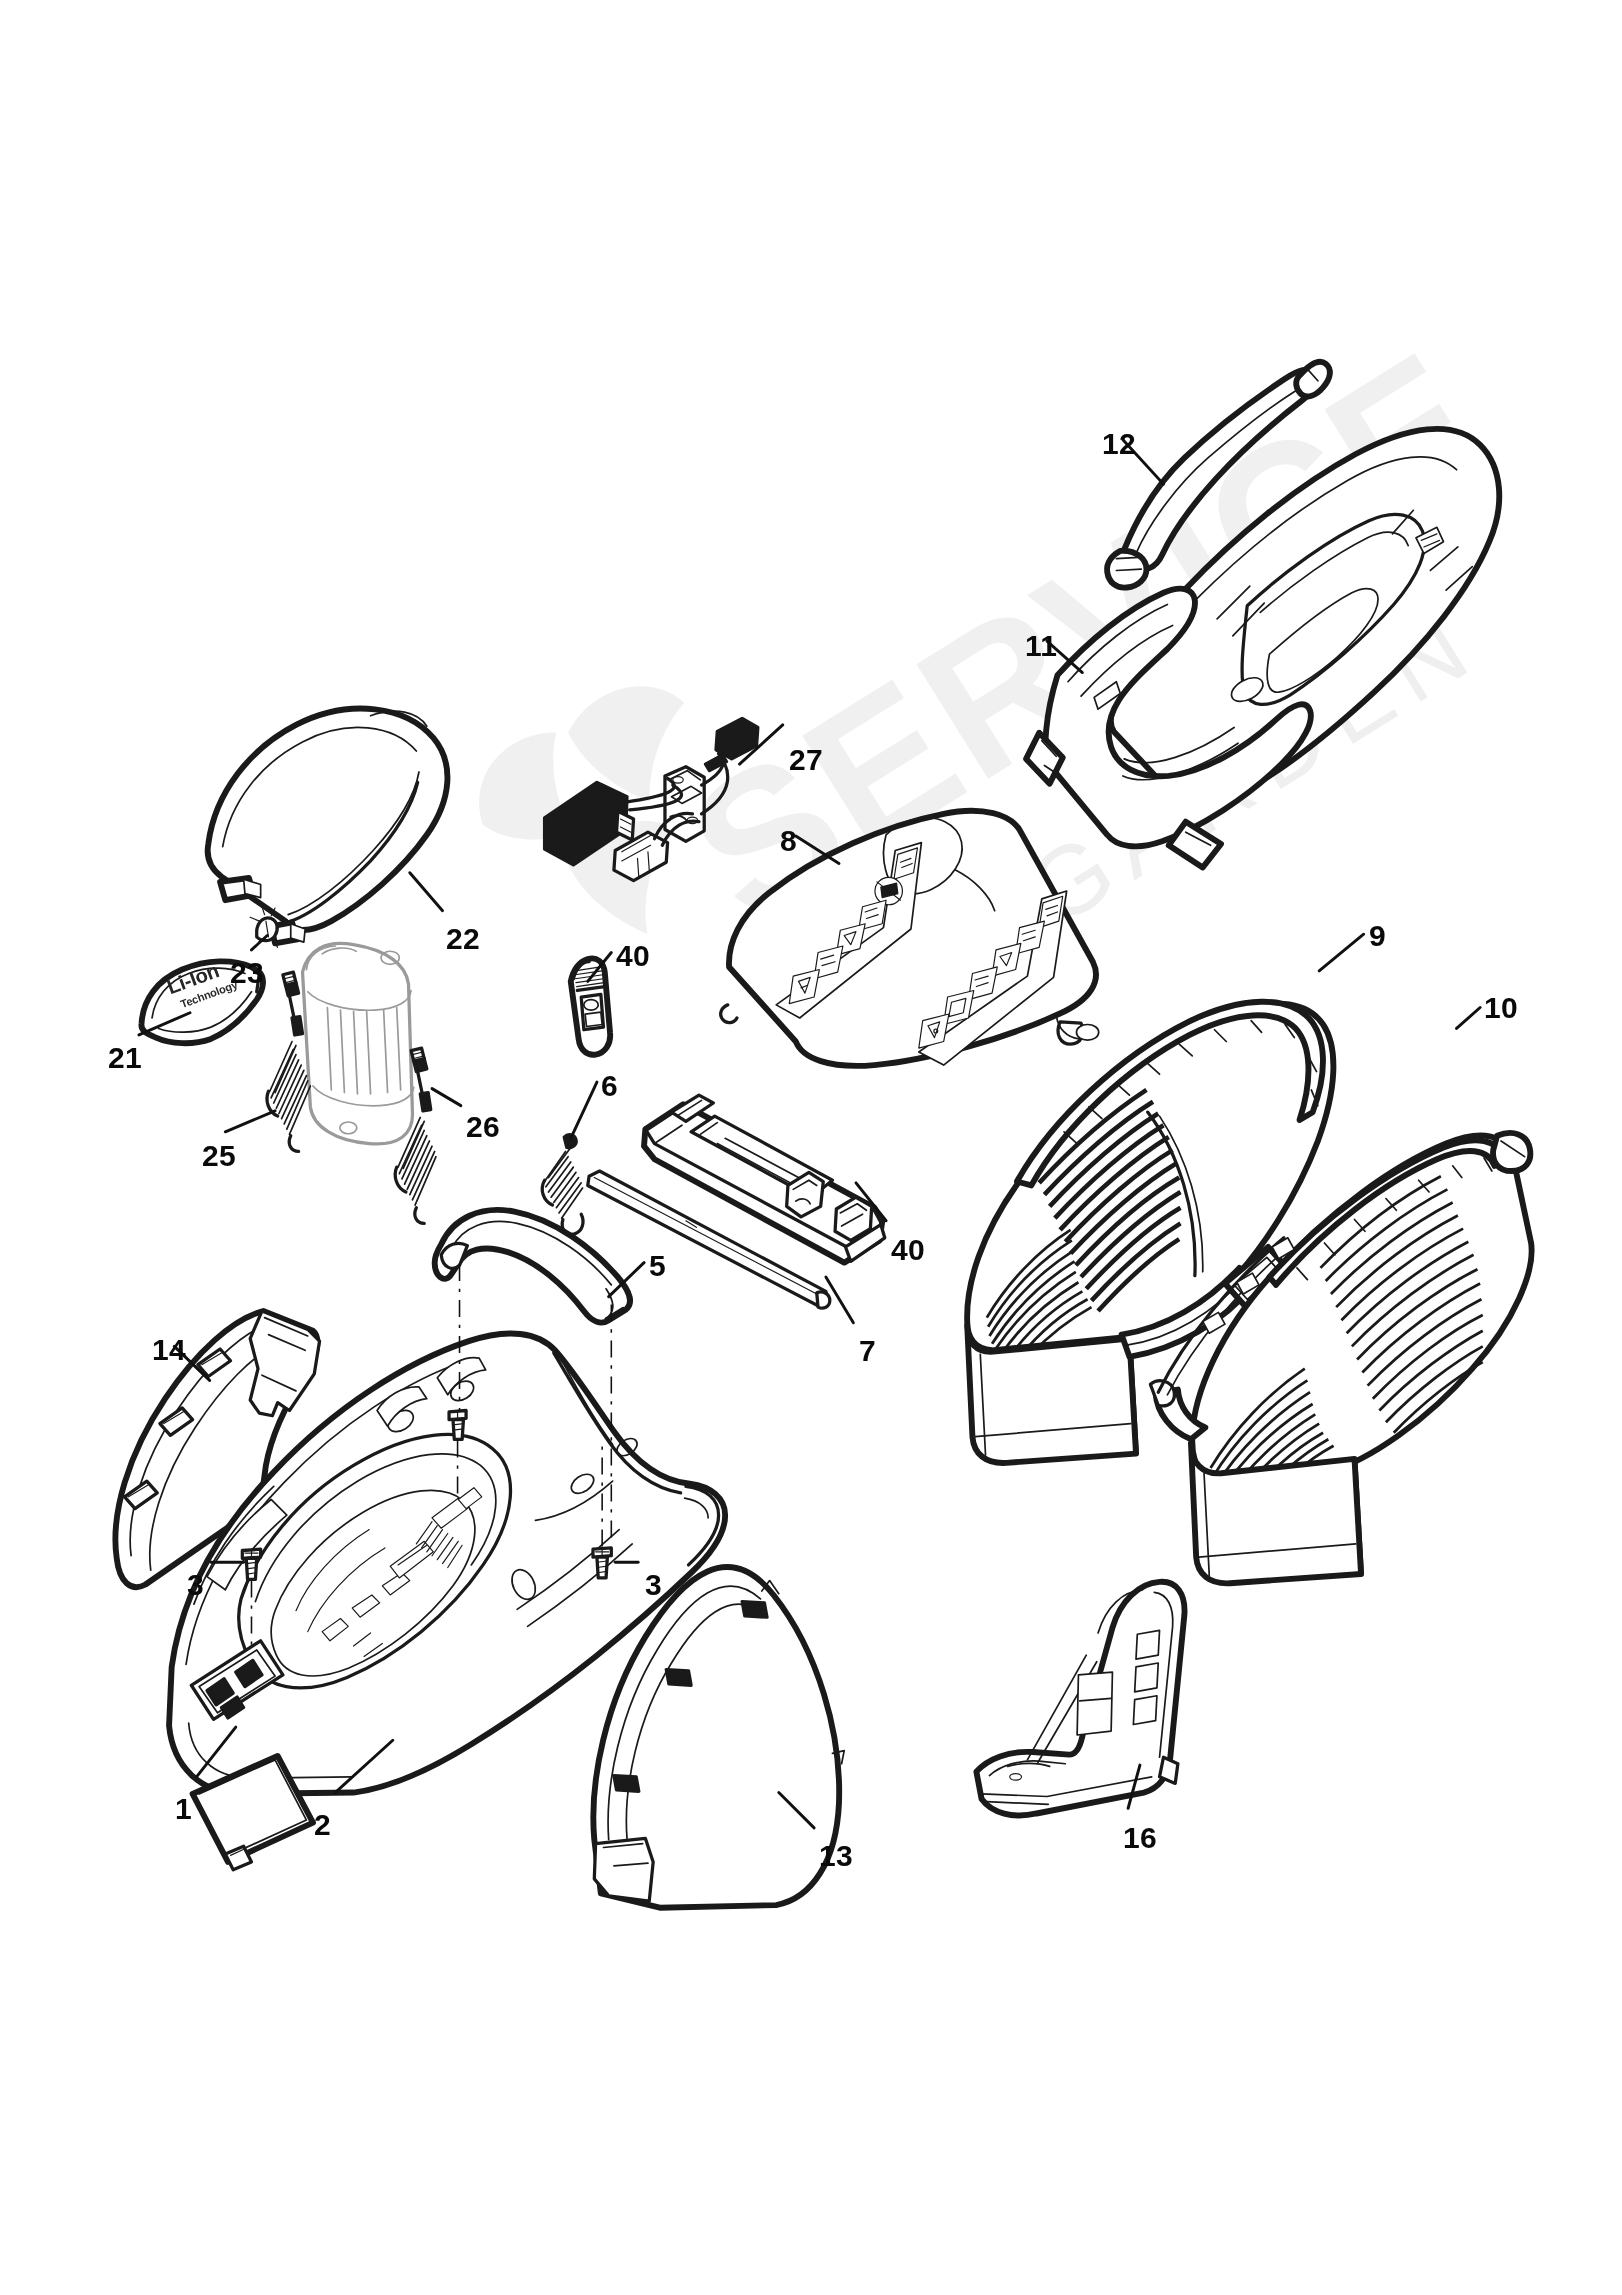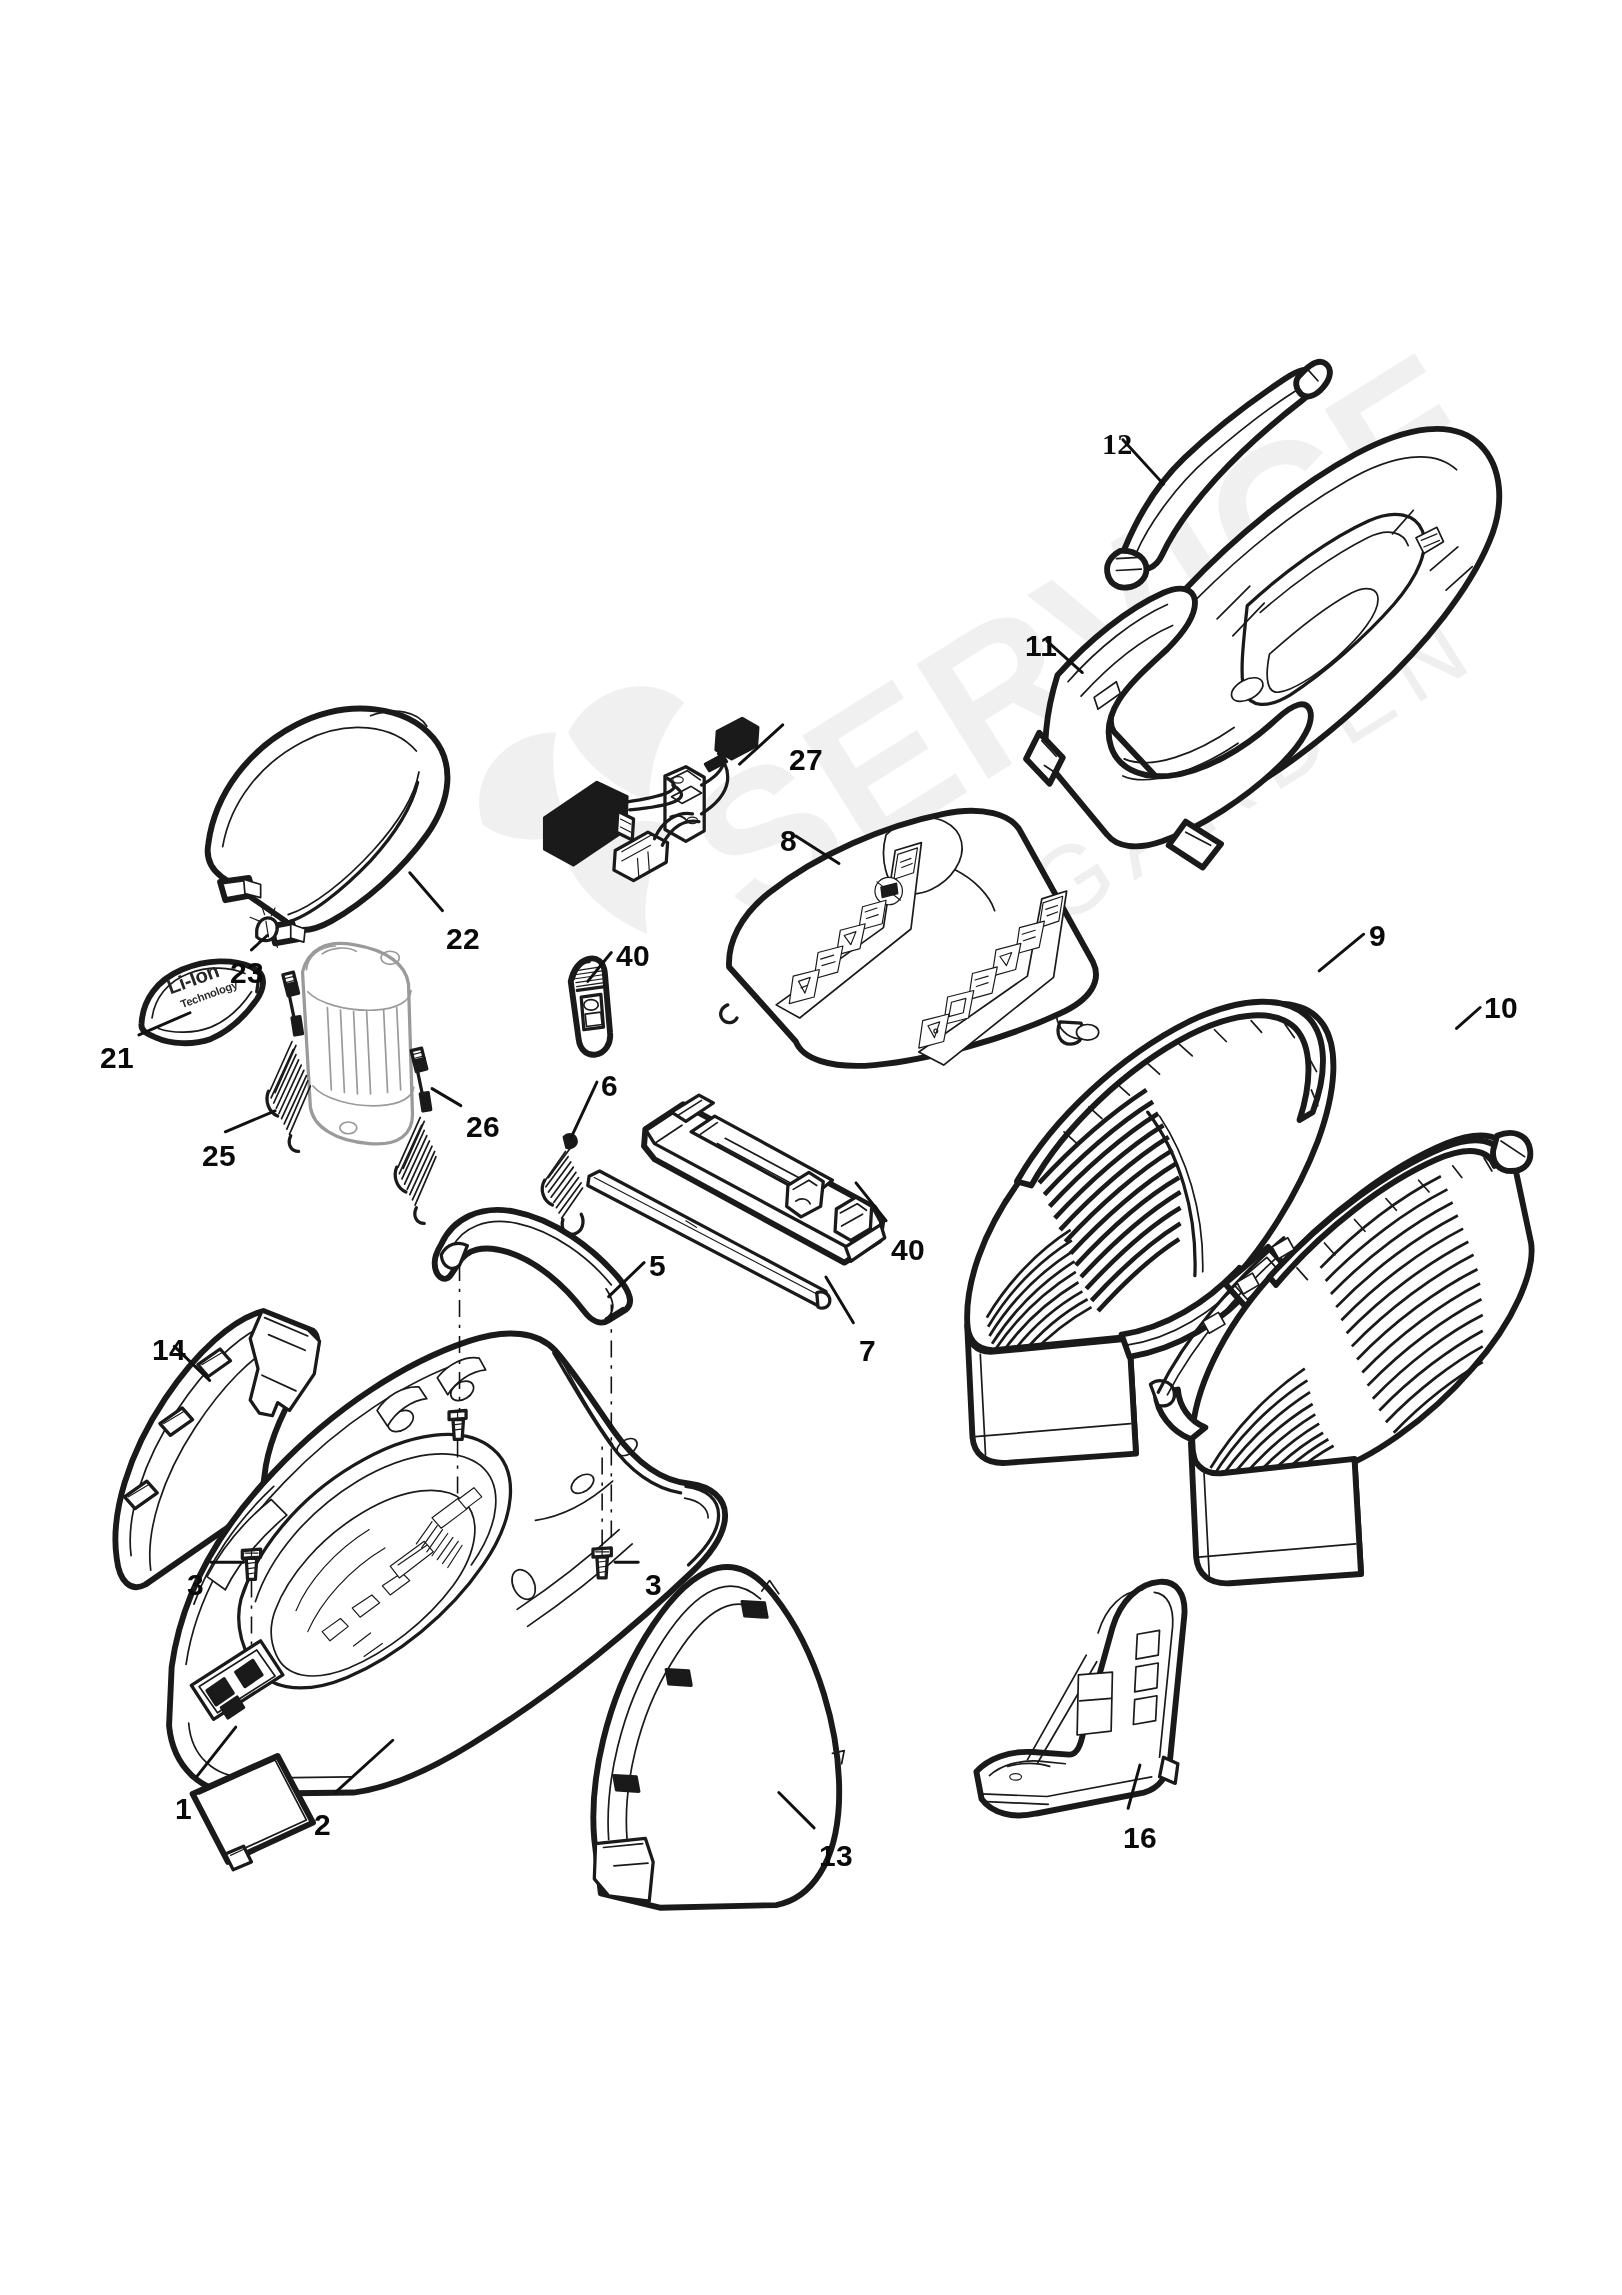--- a/index.html
+++ b/index.html
@@ -825,26 +825,26 @@
       <div class="callout" style="left: 314px; top: 1810px;">2</div>
       <div class="callout" style="left: 187px; top: 1570px;">3</div>
       <div class="callout" style="left: 645px; top: 1570px;">3</div>
       <div class="callout" style="left: 649px; top: 1251px;">5</div>
       <div class="callout" style="left: 601px; top: 1071px;">6</div>
       <div class="callout" style="left: 859px; top: 1336px;">7</div>
       <div class="callout" style="left: 780px; top: 826px;">8</div>
       <div class="callout" style="left: 1369px; top: 921px;">9</div>
       <div class="callout" style="left: 1484px; top: 993px;">10</div>
       <div class="callout" style="left: 1025px; top: 631px;">11</div>
-      <div class="callout" style="left: 1102px; top: 429px; font-family: Liberation Serif, serif;">12</div>
+      <div class="callout" style="left: 1102px; top: 429px;">12</div>
       <div class="callout" style="left: 819px; top: 1841px;">13</div>
       <div class="callout" style="left: 152px; top: 1335px;">14</div>
       <div class="callout" style="left: 1123px; top: 1823px;">16</div>
       <div class="callout" style="left: 616px; top: 941px;">40</div>
-      <div class="callout" style="left: 100px; top: 1043px;">21</div>
+      <div class="callout" style="left: 108px; top: 1043px;">21</div>
       <div class="callout" style="left: 446px; top: 924px;">22</div>
       <div class="callout" style="left: 230px; top: 958px;">23</div>
       <div class="callout" style="left: 891px; top: 1235px;">40</div>
       <div class="callout" style="left: 202px; top: 1141px;">25</div>
       <div class="callout" style="left: 466px; top: 1112px; text-align: right;">26</div>
       <div class="callout" style="left: 789px; top: 713px; margin-top: 32px;">27</div>
     </div>
 
 </div>
 

